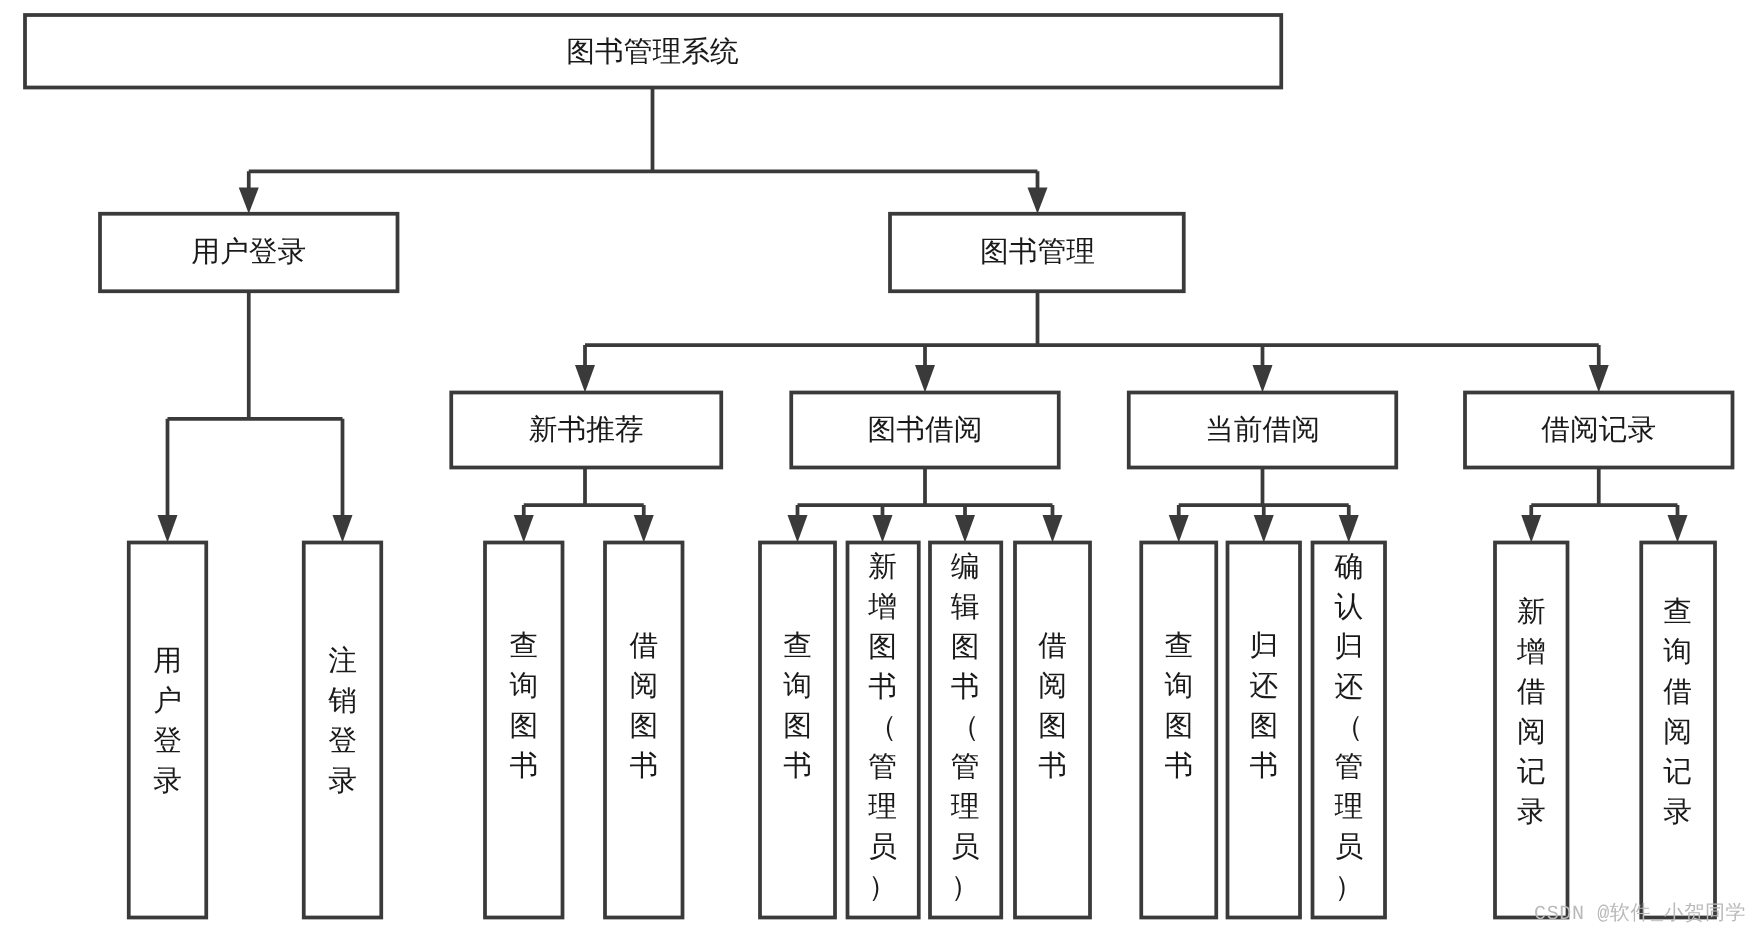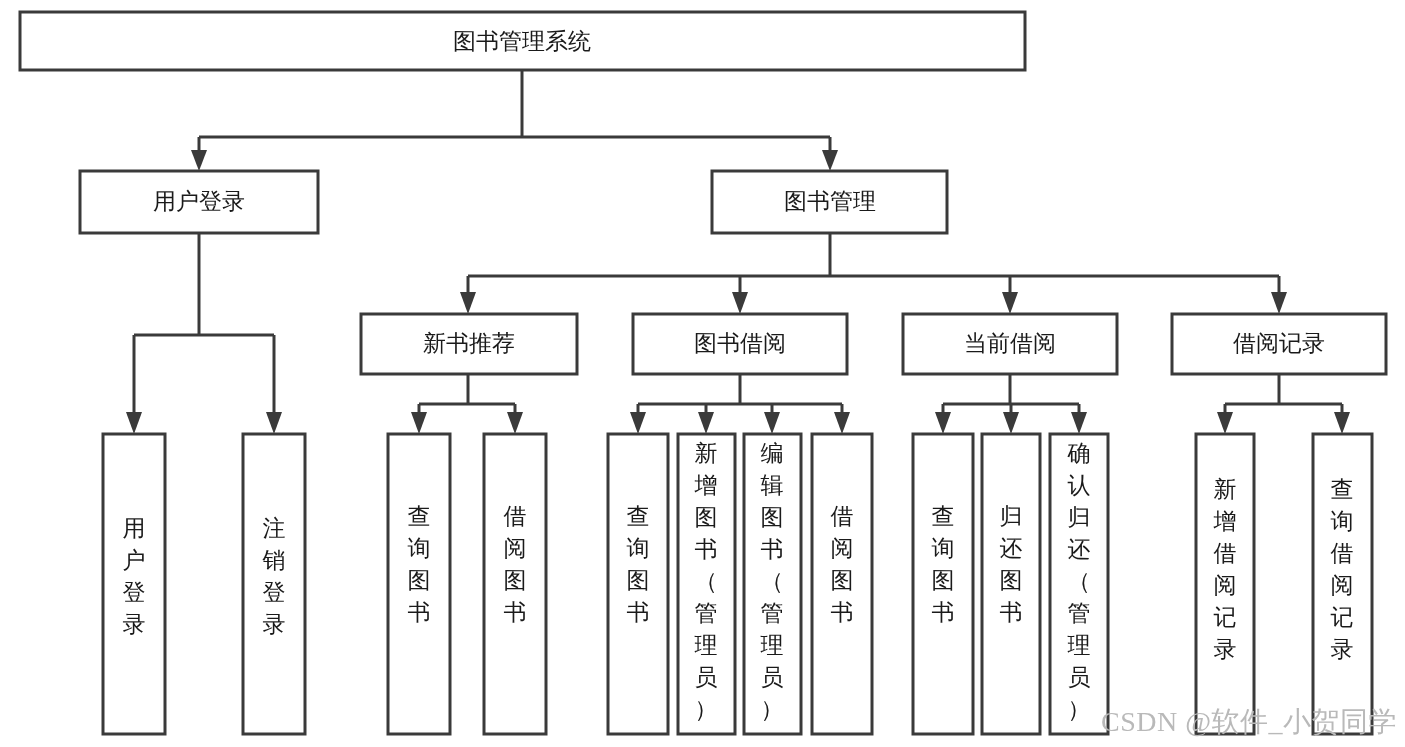--- a/index.html
+++ b/index.html
@@ -52,22 +52,22 @@
   .node-label-v {
     font-family: "Liberation Sans", "DejaVu Sans", sans-serif;
     font-size: 23px;
     fill: #1a1a1a;
     text-anchor: middle;
   }
   .watermark {
     position: absolute;
     right: 8px;
     bottom: 6px;
-    font-family: Liberation Serif, serif;
-    font-size: 28px;
+    font-family: Liberation Mono, monospace;
+    font-size: 16px;
     color: #b9b9b9;
     white-space: nowrap;
     letter-spacing: 0.5px;
     pointer-events: none;
   }
 </style>
 </head>
 <body>
 
 <div id="diagram-root">

